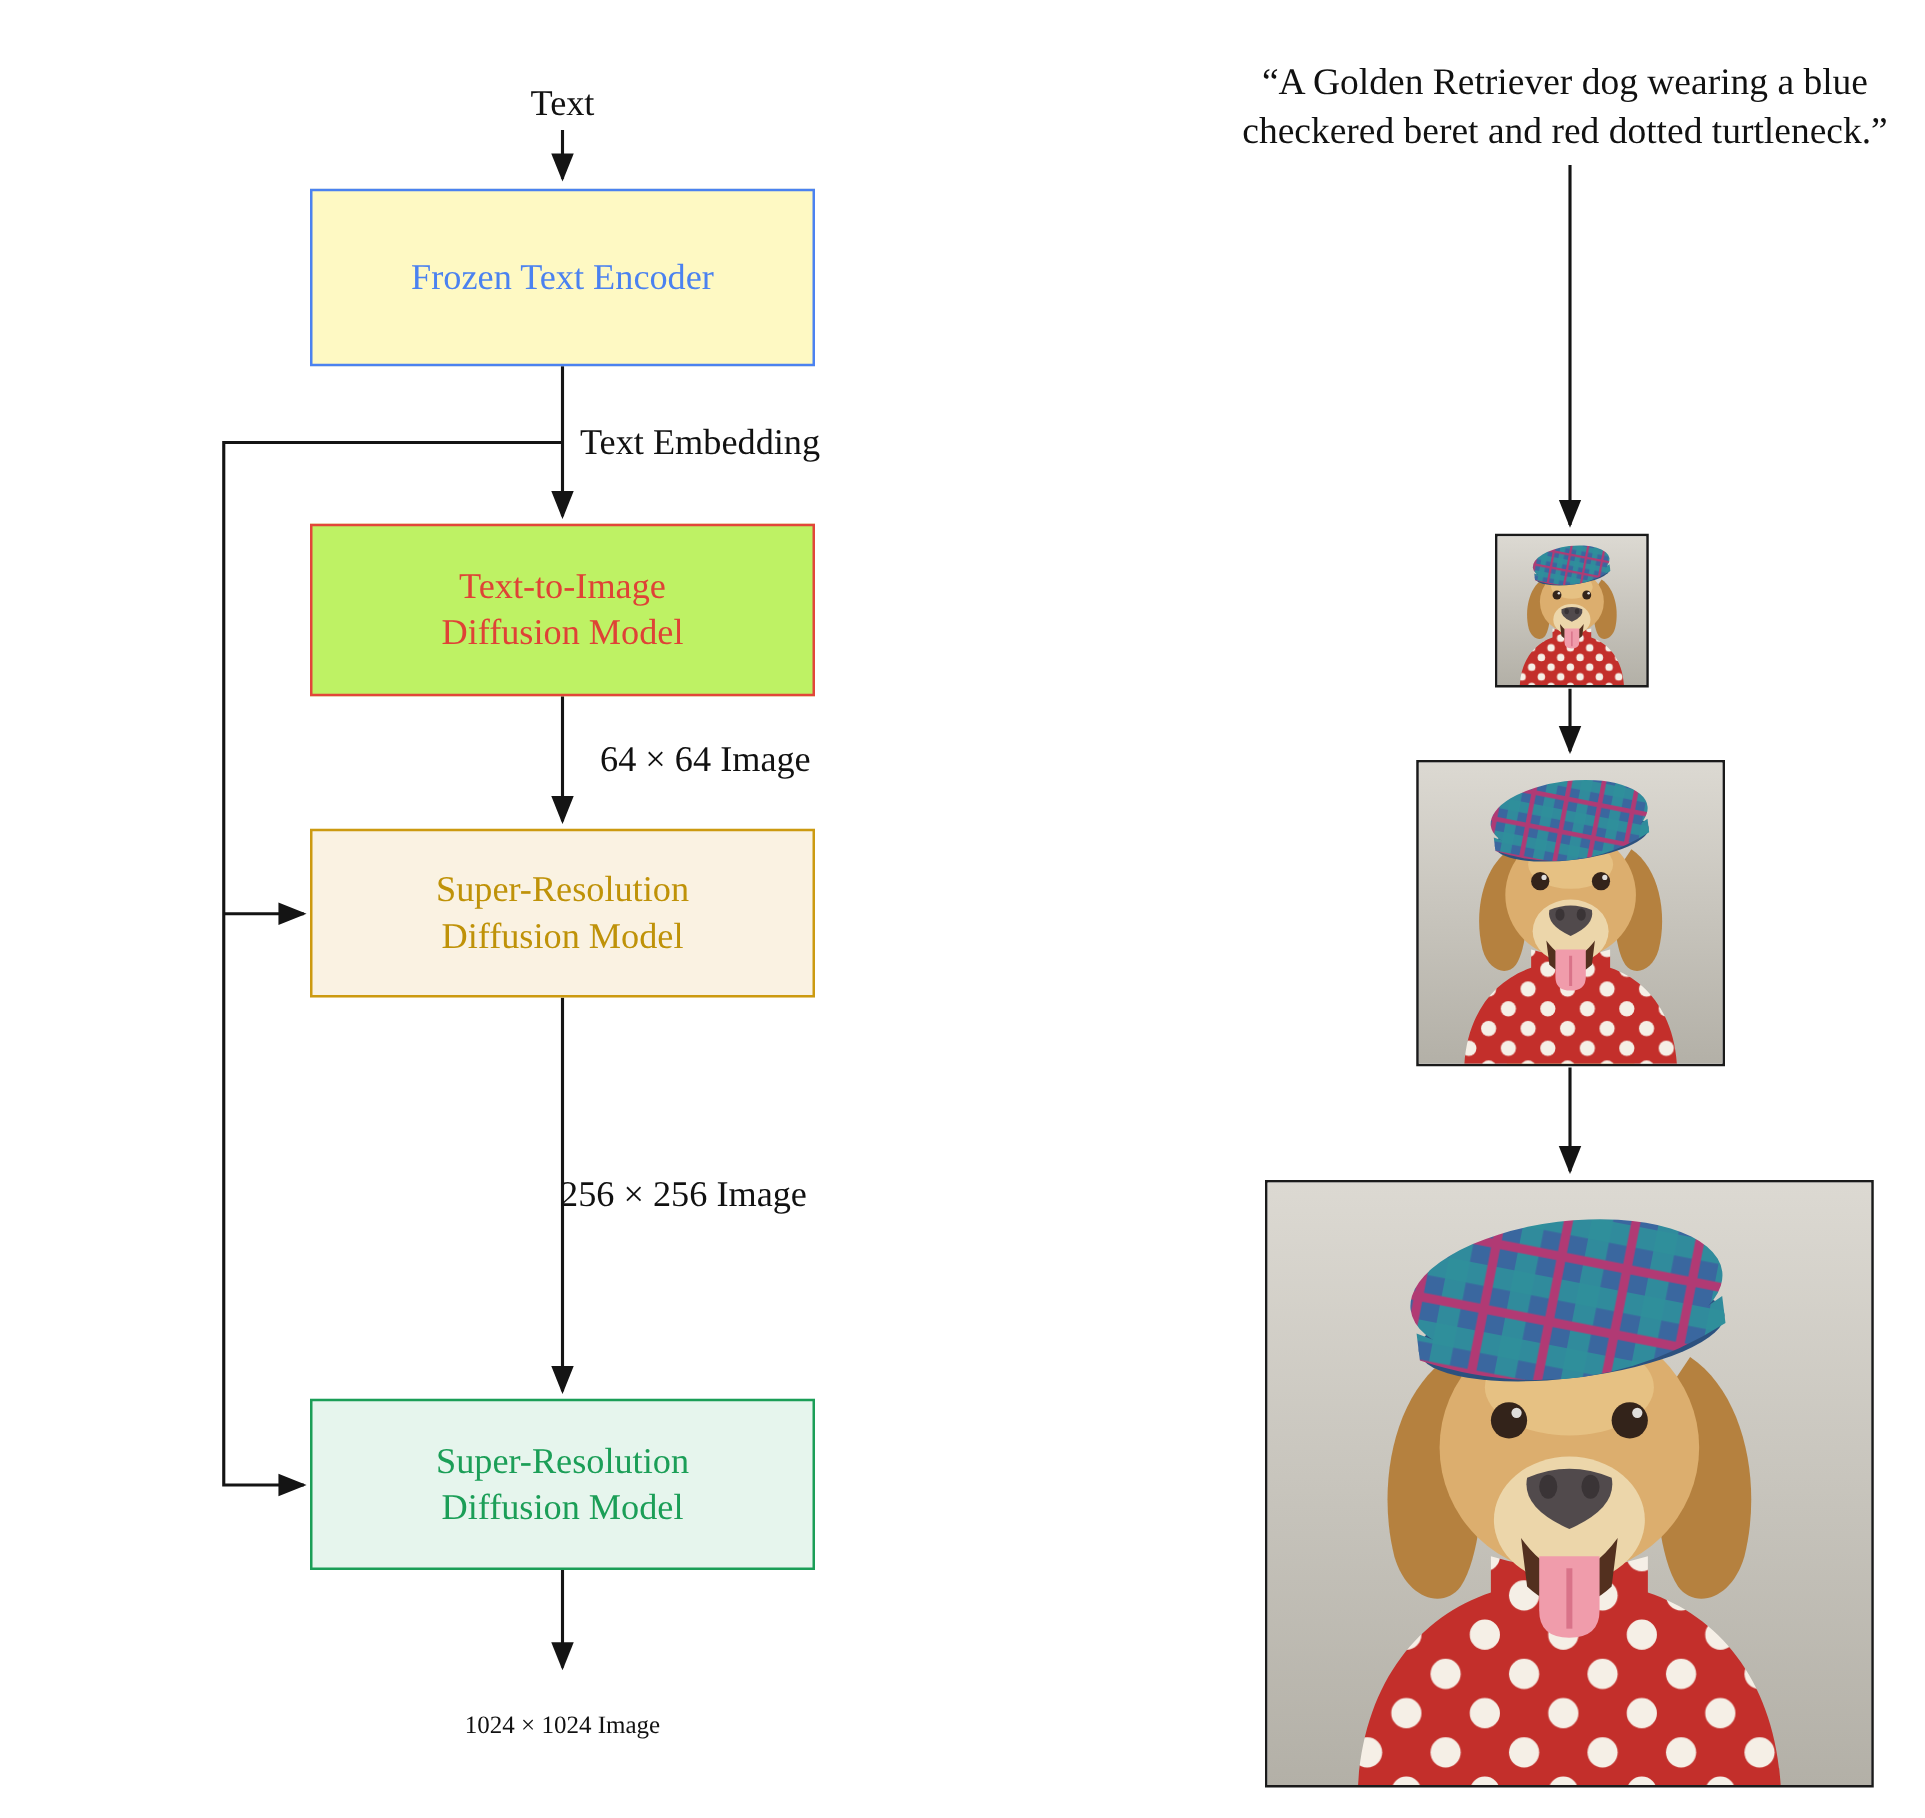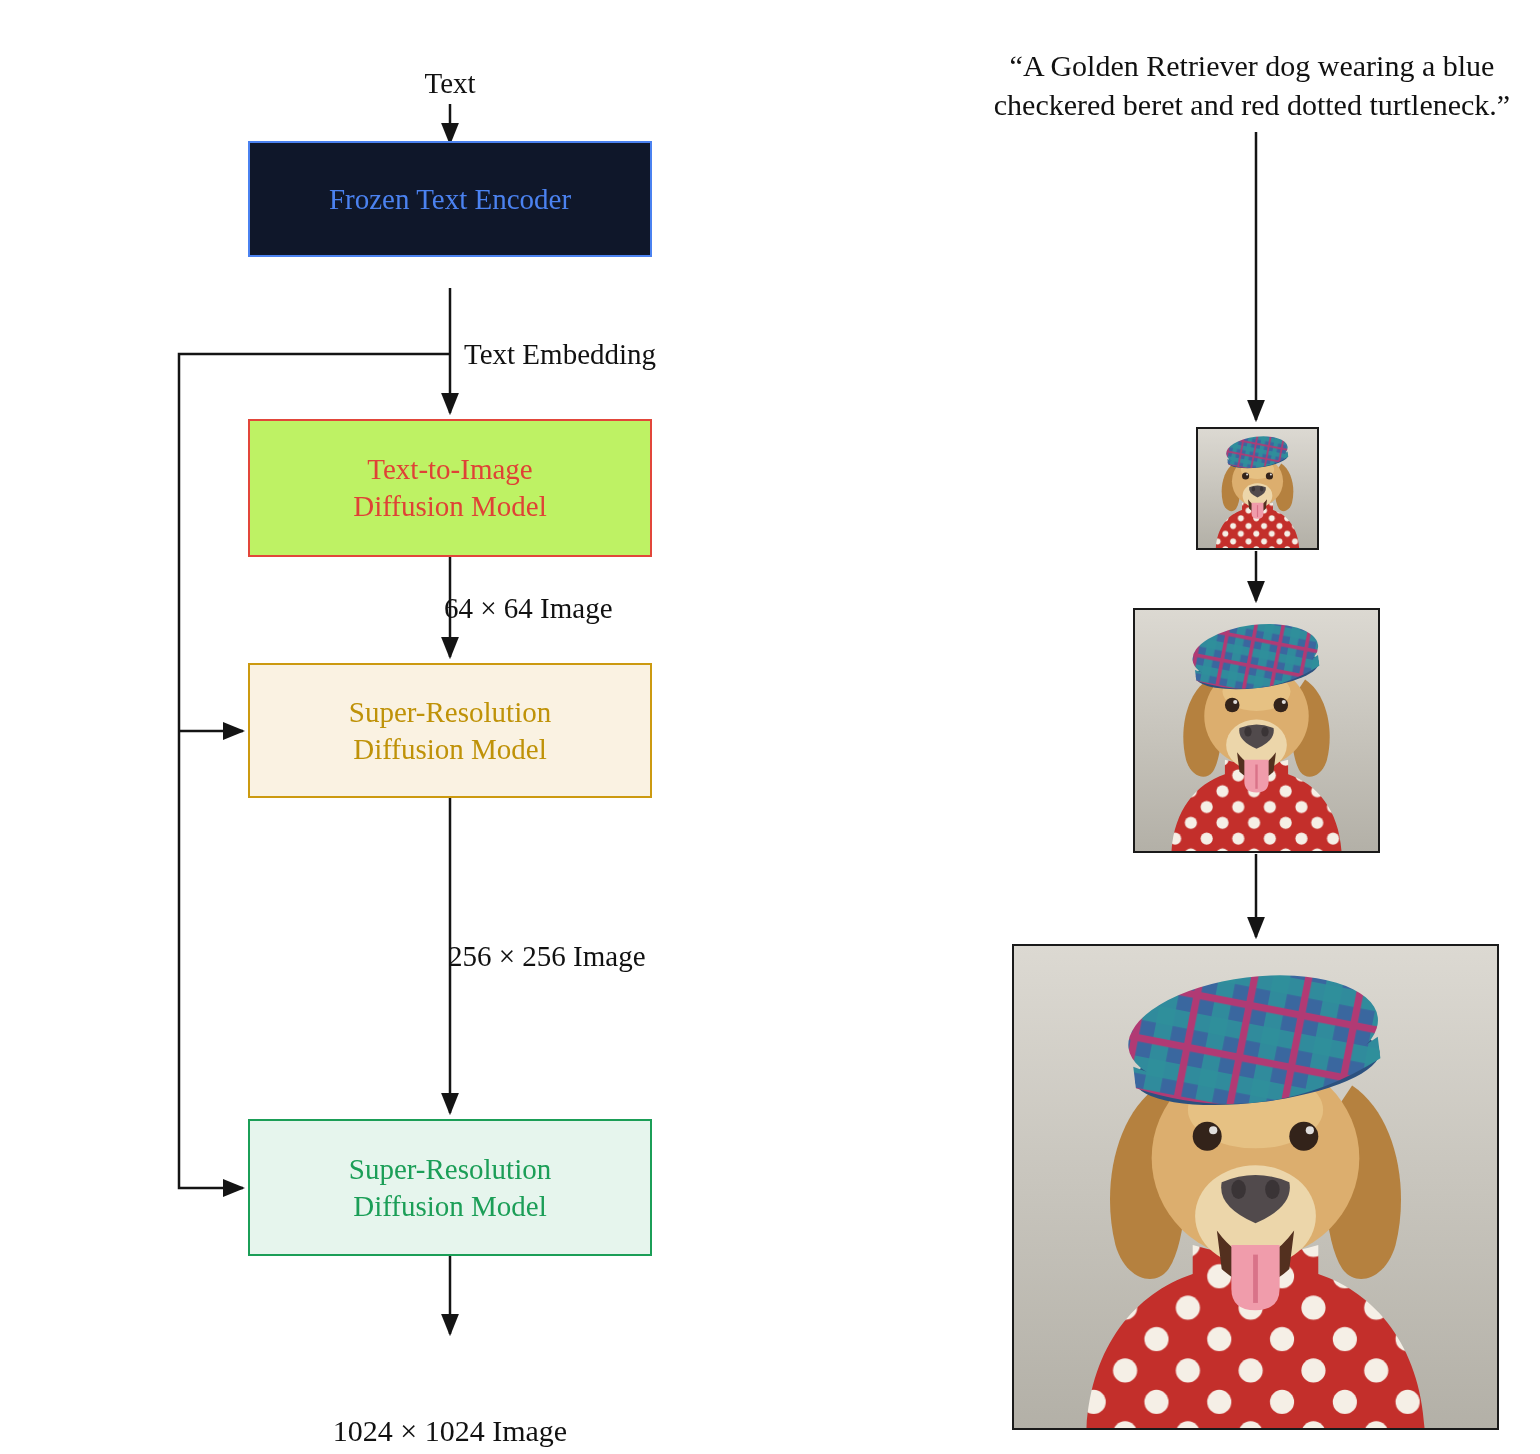--- a/index.html
+++ b/index.html
@@ -25,36 +25,36 @@
     display: flex;
     flex-direction: column;
     align-items: center;
     justify-content: center;
     text-align: center;
     font-size: 29px;
     line-height: 37px;
     border-style: solid;
     border-width: 2.5px;
   }
-  .node-encoder { left: 248px; top: 141px; height: 116px; border-color: #4b82f0; background: #0f172a; color: #4b82f0; }
+  .node-encoder { left: 248px; top: 151px; height: 142px; border-color: #4b82f0; background: #fef9c3; color: #4b82f0; }
   .node-base    { left: 248px; top: 419px; height: 138px; border-color: #e2463a; background: #bef264; color: #df4236; }
   .node-sr1     { left: 248px; top: 663px; height: 135px; border-color: #cc9a10; background: #faf2e2; color: #bf9208; }
   .node-sr2     { left: 248px; top: 1119px; height: 137px; border-color: #1b9e57; background: #e6f5ed; color: #1b9e57; }
   .flow-label {
     position: absolute;
     font-size: 29px;
     line-height: 34px;
     white-space: nowrap;
     color: #111111;
   }
   .lbl-input  { left: 450px; top: 66px; transform: translateX(-50%); text-align: right; }
   .lbl-embed  { left: 464px; top: 337px; font-family: Liberation Serif, serif; }
-  .lbl-64     { left: 444px; top: 591px; }
+  .lbl-64     { left: 480px; top: 591px; }
   .lbl-256    { left: 448px; top: 939px; }
-  .lbl-1024   { left: 450px; top: 1414px; transform: translateX(-50%); font-size: 30px; }
+  .lbl-1024   { left: 450px; top: 1363px; transform: translateX(-50%); font-size: 20px; }
   .prompt {
     position: absolute;
     left: 948px; top: 46px;
     width: 608px;
     text-align: center;
     font-size: 30px;
     line-height: 39px;
     color: #111111;
   }
   .prompt span { display: block; }

